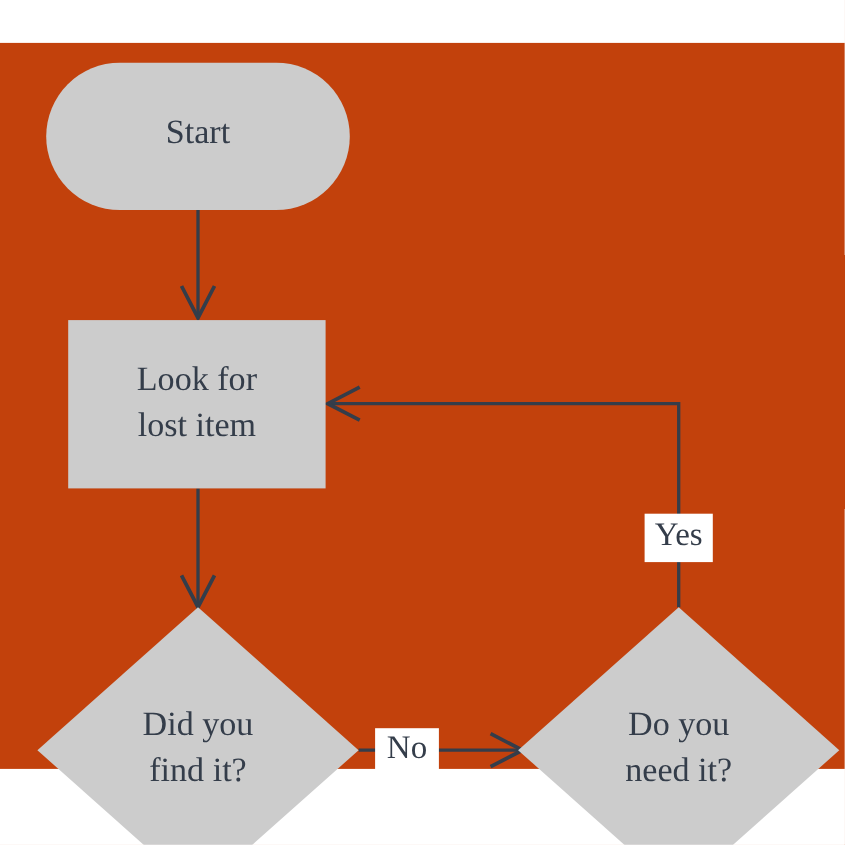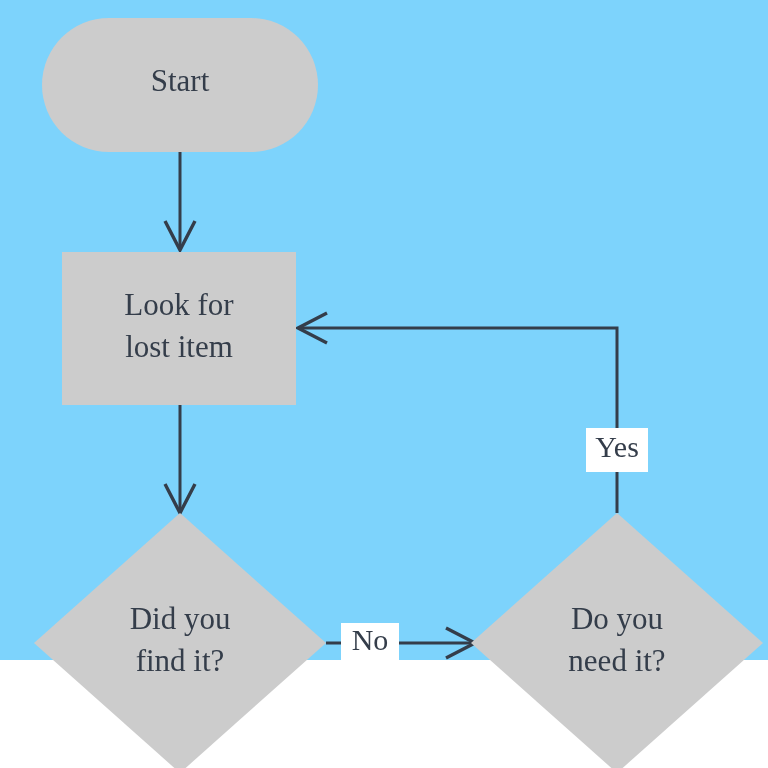--- a/index.html
+++ b/index.html
@@ -10,21 +10,22 @@
   body {
     width: 768px;
     height: 768px;
     font-family: "Liberation Serif", "DejaVu Serif", serif;
     overflow: hidden;
   }
   #flowchart-canvas {
     position: relative;
     width: 768px;
     height: 660px;
-    background: #7dd3fc;
+    background: #c2410c;
+    margin-top: 39px;
   }
   svg.diagram-layer {
     position: absolute;
     top: 0;
     left: 0;
     width: 768px;
     height: 768px;
     display: block;
   }
   .node-shape {

